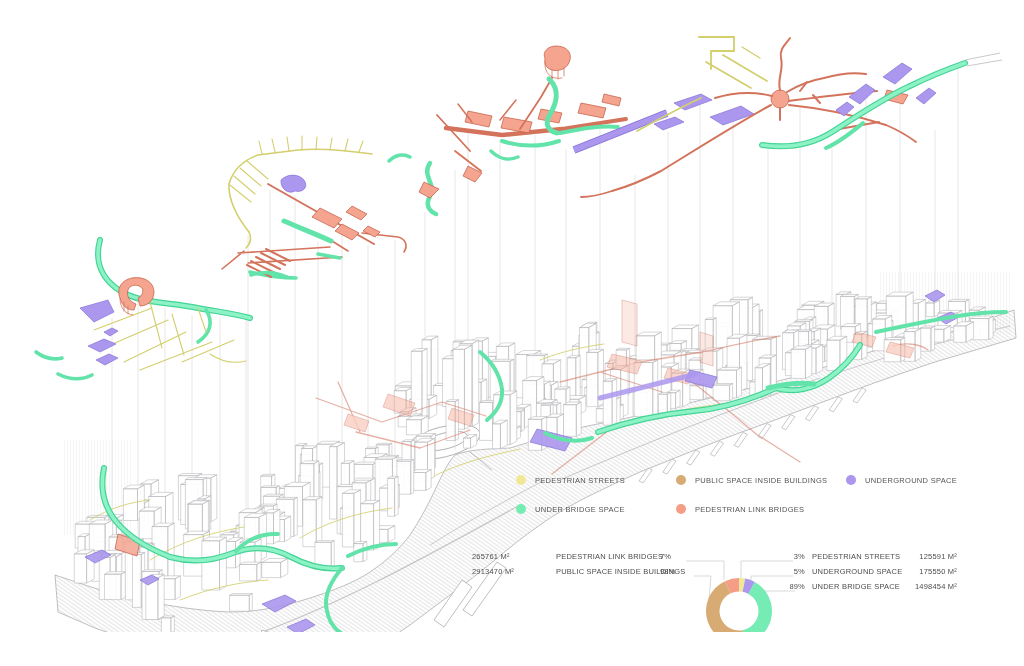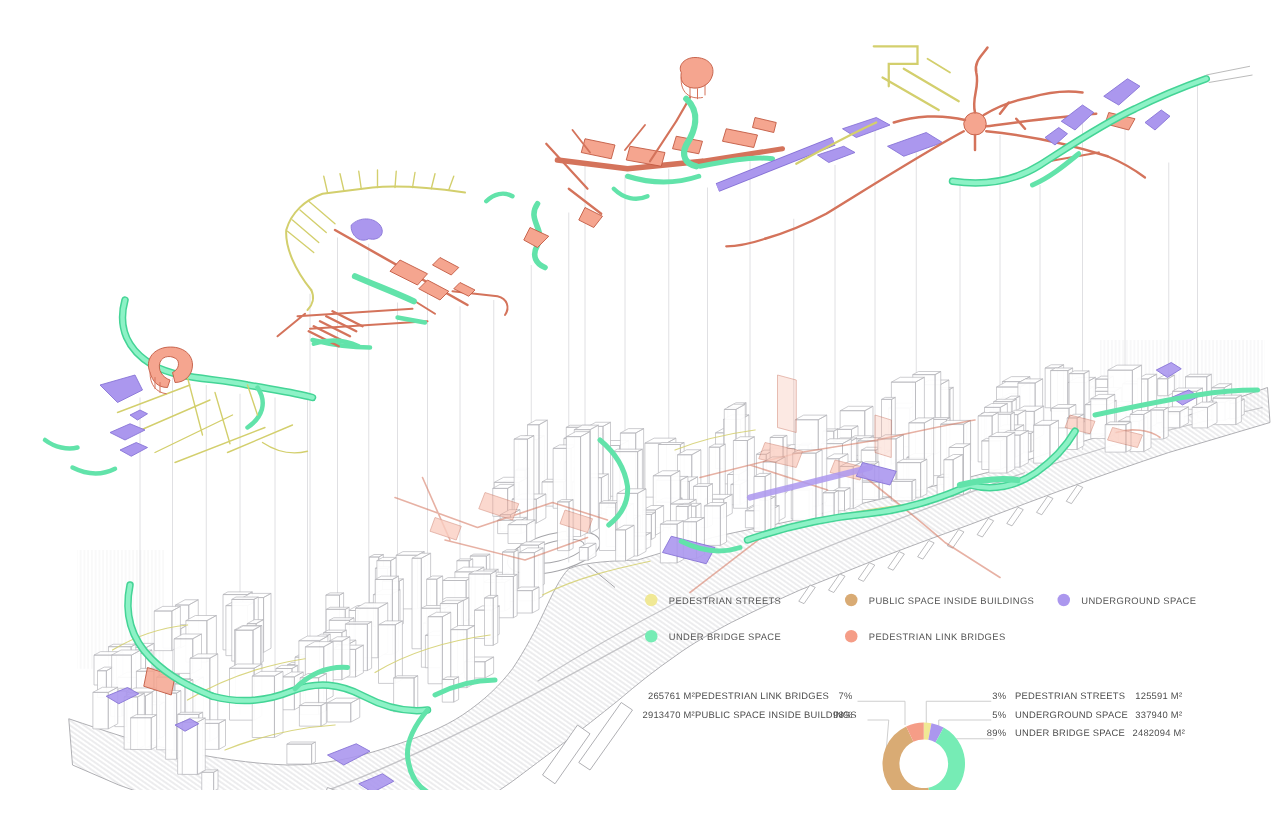--- a/index.html
+++ b/index.html
@@ -10,25 +10,25 @@
   .legend-item{position:absolute;display:flex;align-items:center;gap:9px;
                font-size:7.5px;color:#555;letter-spacing:.3px;white-space:nowrap;}
   .dot{width:10px;height:10px;border-radius:50%;flex:0 0 auto;}
   .li-0{left:516px;top:475px}.li-1{left:676px;top:475px}.li-2{left:846px;top:475px}
   .li-3{left:516px;top:504px}.li-4{left:676px;top:504px}
   
   .stats{position:absolute;font-size:7.5px;color:#4d4d4d;letter-spacing:.2px;white-space:nowrap;}
   .stats .srow{display:grid;height:15px;align-items:center;}
   .stats-left{left:472px;top:549px}
   .stats-left .srow{grid-template-columns:84px 104px 22px;}
-  .stats-left .cell{text-align:right}
+  .stats-left .cell{}
   .stats-right{left:777px;top:549px}
   .stats-right .srow{grid-template-columns:28px 78px 60px;column-gap:7px;}
   .stats-right .pct,.stats-right .lbl{text-align:right}
-  .stats-right .area{text-align:center}
+  .stats-right .area{text-align:right}
   
   .city path{fill:#fff;fill-opacity:.93;stroke:#b6b6ba;stroke-width:.55;stroke-linejoin:round;}
   .yl{stroke:#d3cf6d;fill:none;stroke-linecap:round;}
   .sal-f{fill:#f5a58f;stroke:#c0573f;stroke-width:.7;stroke-linejoin:round;}
   .sal-l{stroke:#d4735b;fill:none;stroke-linecap:round;}
   .pur-f{fill:#ab97ee;stroke:#8672d6;stroke-width:.7;stroke-linejoin:round;}
   .g-o{stroke:#44d496;fill:none;stroke-linecap:round;}
   .g-i{stroke:#8df2c6;fill:none;stroke-linecap:round;}
   .g-s{stroke:#62e3aa;fill:none;stroke-linecap:round;}
   .drop{stroke:#d6d6da;stroke-width:.6;}
@@ -672,22 +672,22 @@
 </div>
 <div class="stats stats-right">
   <div class="srow">
     <span class="pct">3%</span>
     <span class="lbl">PEDESTRIAN STREETS</span>
     <span class="area">125591 M²</span>
   </div>
   <div class="srow">
     <span class="pct">5%</span>
     <span class="lbl">UNDERGROUND SPACE</span>
-    <span class="area">337940 M²</span>
+    <span class="area">175550 M²</span>
   </div>
   <div class="srow">
     <span class="pct">89%</span>
     <span class="lbl">UNDER BRIDGE SPACE</span>
-    <span class="area">2482094 M²</span>
+    <span class="area">1498454 M²</span>
   </div>
 </div>
 
 </div>
 
 </body></html>

